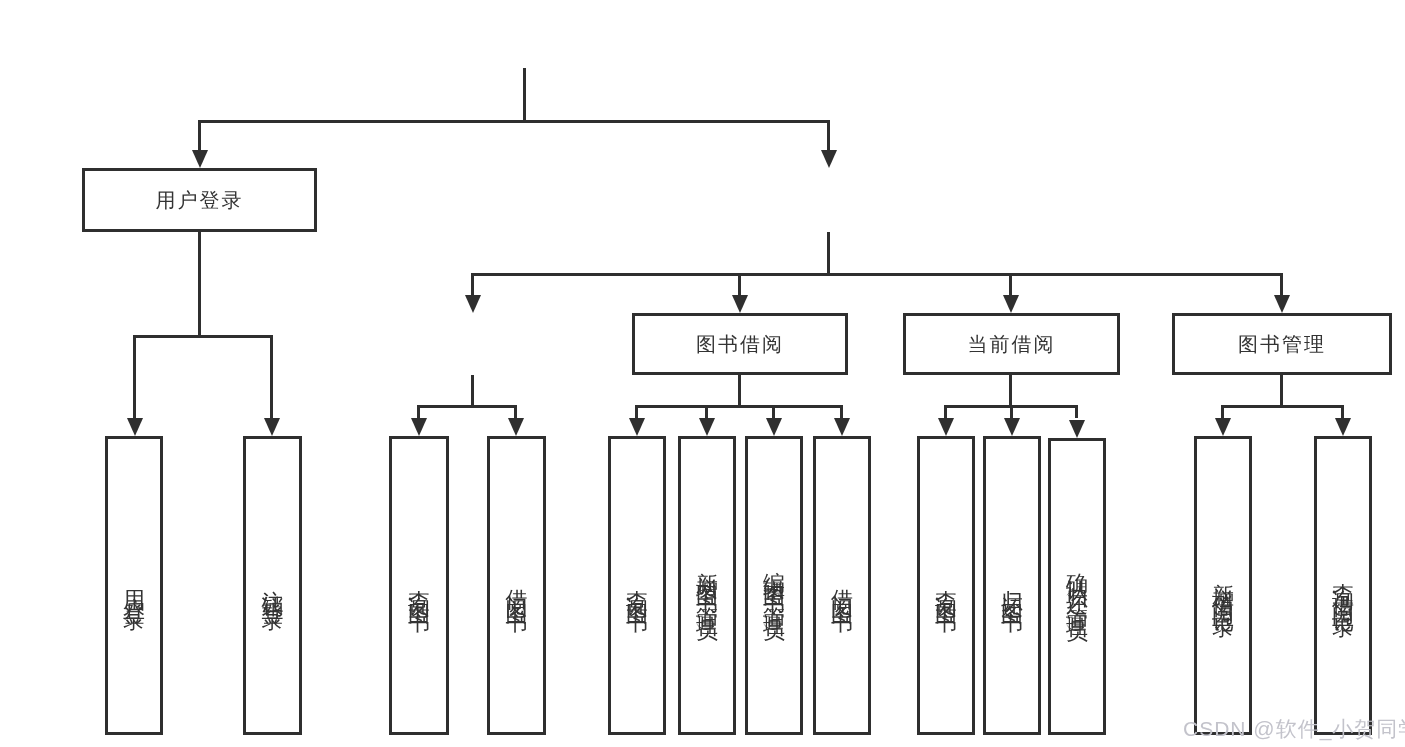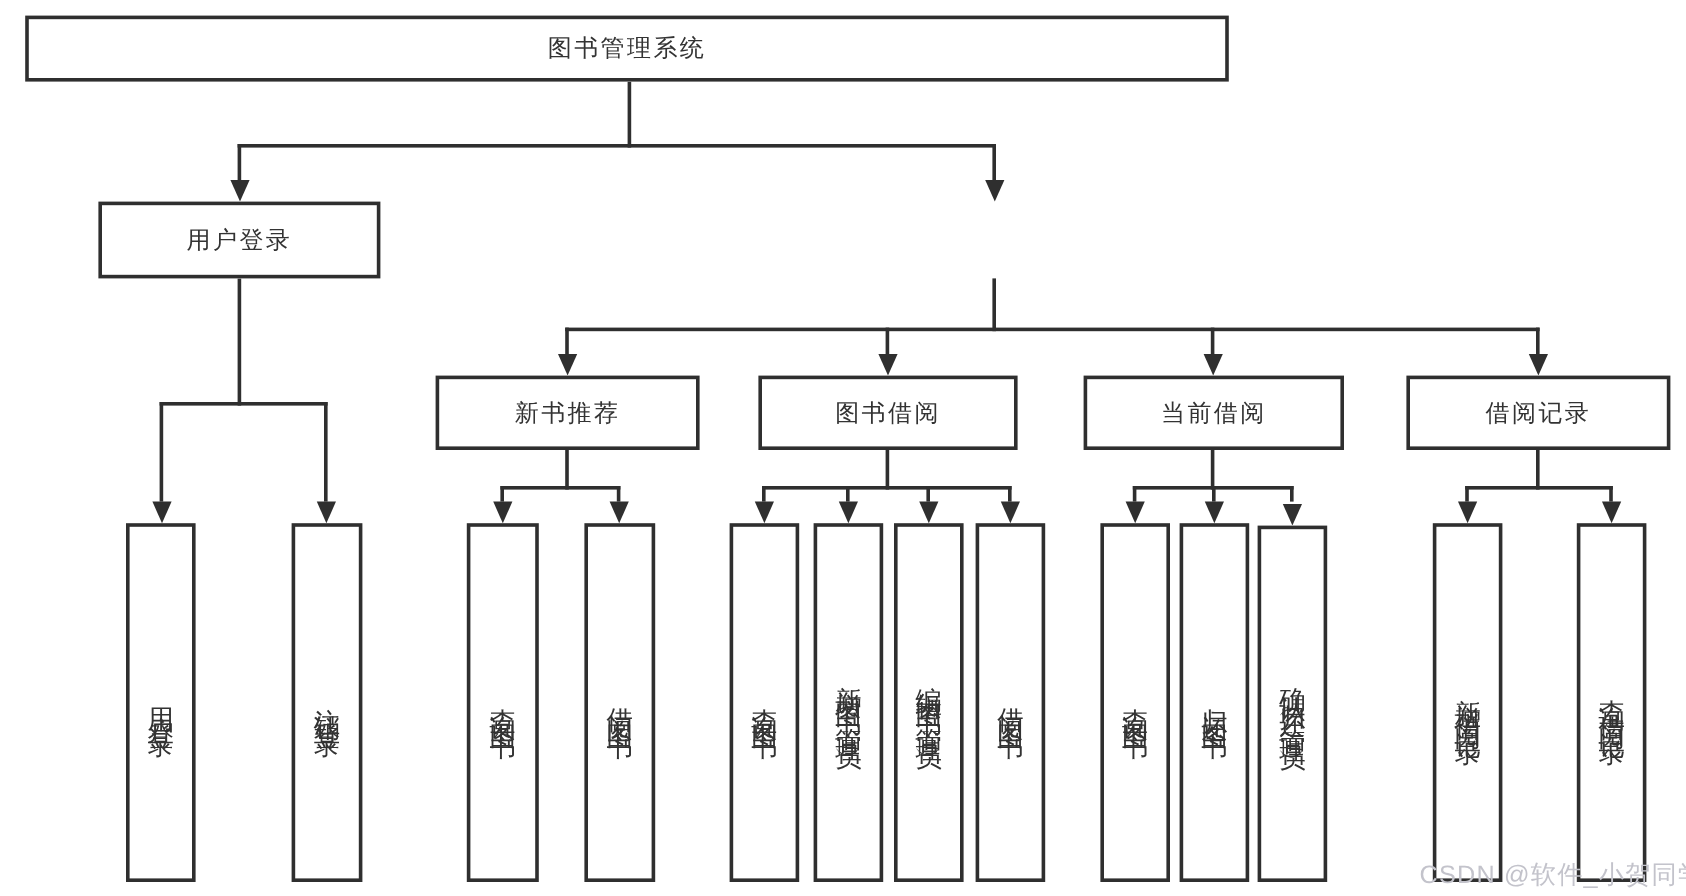--- a/index.html
+++ b/index.html
@@ -48,39 +48,33 @@
     white-space:nowrap;
     z-index:5;
     letter-spacing:1px;
   }
 </style>
 </head>
 <body>
 
 <div class="stage" style="--line: #2f2f2f; --text: #333333; --bg: #ffffff; --wm: #c3c3cb;">
 
-  <div class="box h-label" style="left:21px;top:13px;width:1003px;height:55px">
-    <span>图书管理系统</span>
-  </div>
 
   <div class="box h-label" style="left:82px;top:168px;width:235px;height:64px">
     <span>用户登录</span>
   </div>
 
-  <div class="box h-label" style="left:363px;top:313px;width:220px;height:62px">
-    <span>新书推荐</span>
-  </div>
   <div class="box h-label" style="left:903px;top:313px;width:217px;height:62px">
     <span>当前借阅</span>
   </div>
   <div class="box h-label" style="left:632px;top:313px;width:216px;height:62px">
     <span>图书借阅</span>
   </div>
   <div class="box h-label" style="left:1172px;top:313px;width:220px;height:62px">
-    <span>借阅记录</span>
+    <span>图书管理</span>
   </div>
 
   <div class="box leaf" style="left:105px;top:436px;width:58px;height:299px">
     <span>用户登录</span>
   </div>
   <div class="box leaf" style="left:243px;top:436px;width:59px;height:299px">
     <span>注销登录</span>
   </div>
   <div class="box leaf" style="left:389px;top:436px;width:60px;height:299px">
     <span>查询图书</span>

